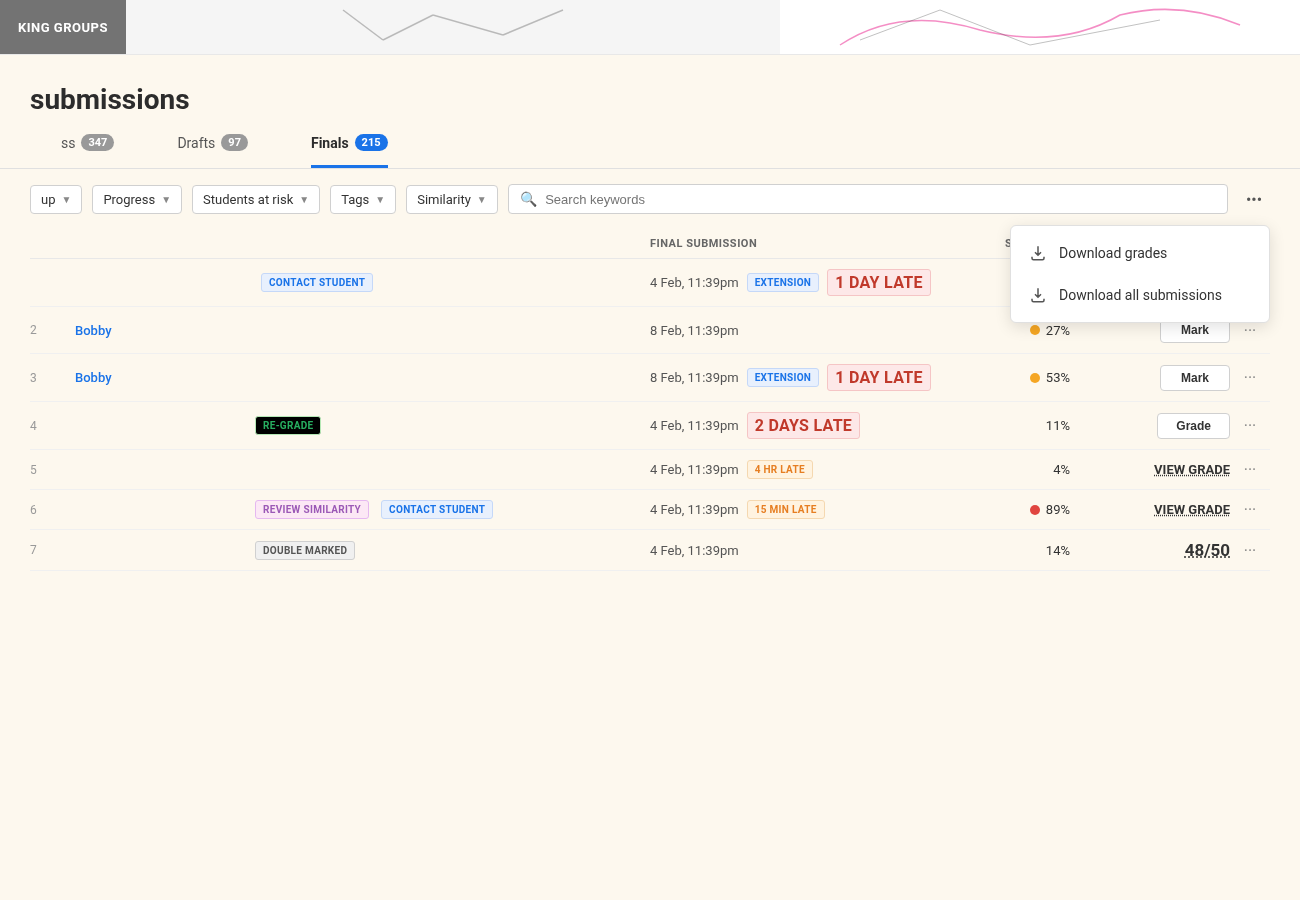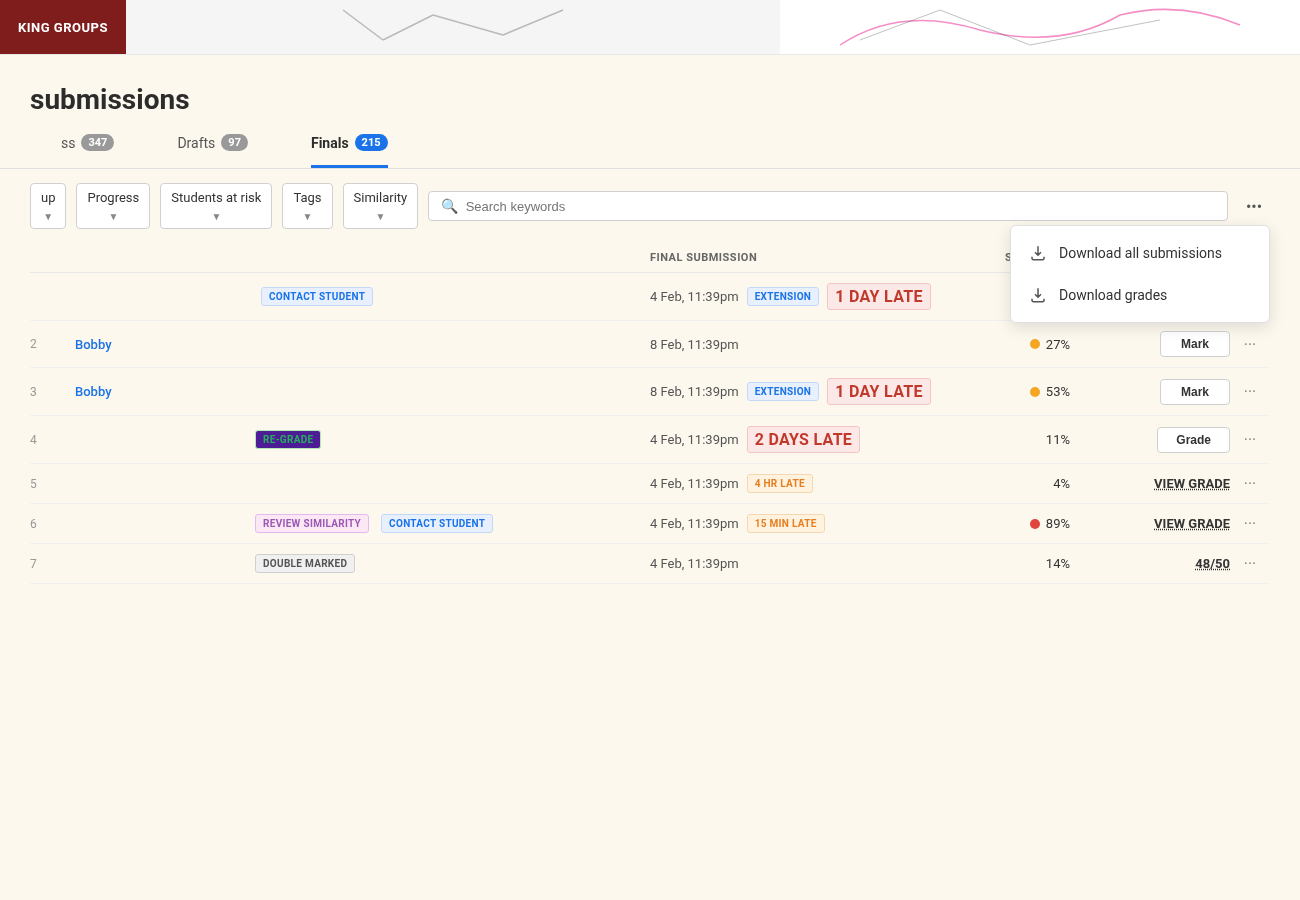--- a/index.html
+++ b/index.html
@@ -12,21 +12,21 @@
       position: relative;
     }
 
     .top-banner {
       display: flex;
       height: 55px;
       background: #fff;
       border-bottom: 1px solid #e8e8e8;
     }
     .top-banner-left {
-      background: #7f1d1d;
+      background: #737373;
       color: #fff;
       display: flex;
       align-items: center;
       padding: 0 18px;
       font-weight: 700;
       font-size: 13px;
       letter-spacing: 0.5px;
     }
     .top-banner-img {
       flex: 1;
@@ -105,21 +105,20 @@
       align-items: center;
       gap: 6px;
       border: 1px solid #d0d0d0;
       border-radius: 4px;
       padding: 6px 10px;
       font-size: 13px;
       color: #333;
       background: #fff;
       cursor: pointer;
       white-space: nowrap;
-      flex-direction: column;
     }
     .filter-select .arrow {
       font-size: 10px;
       color: #888;
     }
     .search-box {
       display: flex;
       align-items: center;
       gap: 7px;
       border: 1px solid #d0d0d0;
@@ -249,21 +248,21 @@
       font-weight: 700;
       padding: 3px 7px;
       border-radius: 3px;
       letter-spacing: 0.3px;
       text-transform: uppercase;
     }
     .tag-contact { background: #e8f0fd; color: #1a73e8; border: 1px solid #c5d8f8; margin-left: 6px; }
     .tag-extension { background: #e8f0fd; color: #1a73e8; border: 1px solid #c5d8f8; font-size: 10px; }
     .tag-late { background: #fde8e8; color: #c0392b; border: 1px solid #f5c5c5; font-size: 16px; }
     .tag-late-orange { background: #fff3e0; color: #e67e22; border: 1px solid #f5d8b0; font-size: 10px; }
-    .tag-regrade { background: #4c1d95; color: #27ae60; border: 1px solid #b5e8b5; }
+    .tag-regrade { background: #000000; color: #27ae60; border: 1px solid #b5e8b5; }
     .tag-review { background: #fce8f5; color: #9b59b6; border: 1px solid #e5b8f0; }
     .tag-double { background: #f0f0f0; color: #555; border: 1px solid #d0d0d0; }
 
     .btn-mark {
       border: 1px solid #d0d0d0;
       background: #fff;
       color: #333;
       font-size: 12px;
       font-weight: 600;
       padding: 5px 20px;
@@ -284,21 +283,21 @@
       color: #333;
       font-size: 13px;
       font-weight: 700;
       text-decoration: underline;
       text-decoration-style: dotted;
       cursor: pointer;
       margin-left: 36px;
     }
     .grade-score {
       color: #333;
-      font-size: 13px;
+      font-size: 17px;
       font-weight: 700;
       text-decoration: underline;
       text-decoration-style: dotted;
       cursor: pointer;
       margin-left: 24px;
     }
 
     
     .dropdown-overlay {
       position: absolute;
@@ -410,27 +409,27 @@
       <input type="text" placeholder="Search keywords" style="">
     </div>
     <div class="more-btn">•••</div>
   </div>
 
   <div class="dropdown-overlay">
     <div class="dropdown-item">
       <svg viewBox="0 0 24 24" fill="none" stroke="currentColor" stroke-width="2">
         <path d="M12 3v12M8 11l4 4 4-4M4 17v2a2 2 0 002 2h12a2 2 0 002-2v-2"></path>
       </svg>
-      <span>Download all submissions</span>
+      <span>Download grades</span>
     </div>
     <div class="dropdown-item">
       <svg viewBox="0 0 24 24" fill="none" stroke="currentColor" stroke-width="2">
         <path d="M12 3v12M8 11l4 4 4-4M4 17v2a2 2 0 002 2h12a2 2 0 002-2v-2"></path>
       </svg>
-      <span>Download grades</span>
+      <span>Download all submissions</span>
     </div>
   </div>
 </div>
 
 <div class="table-area">
   <div class="table-header">
     <div class="col-num"></div>
     <div class="col-student"></div>
     <div class="col-tags"></div>
     <div class="col-submission">FINAL SUBMISSION</div>

